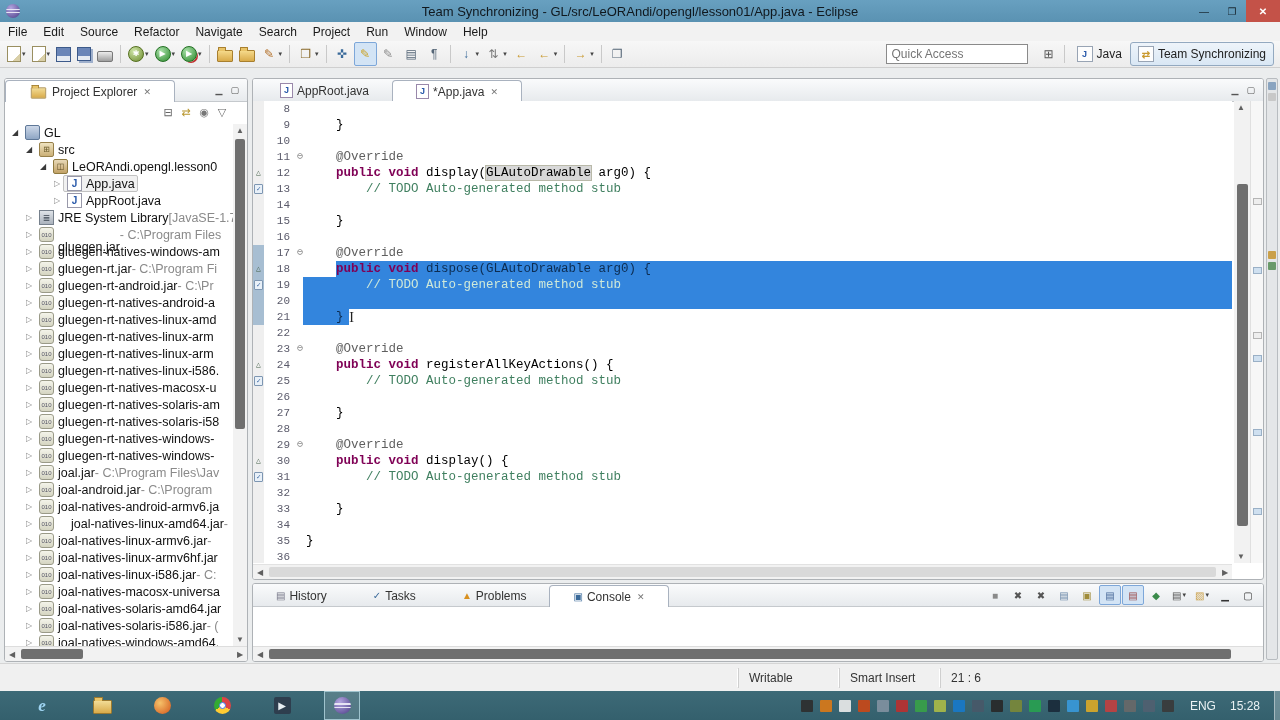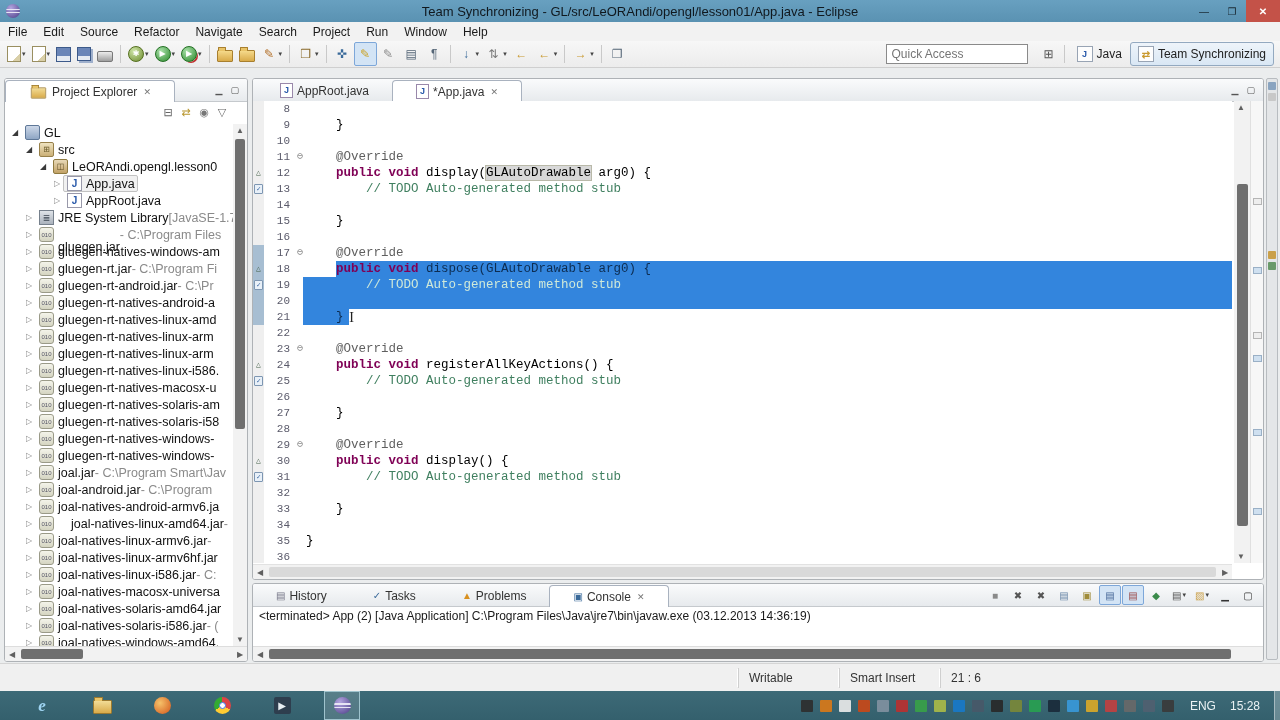--- a/index.html
+++ b/index.html
@@ -461,21 +461,21 @@
           <div class="tree-label-wrap">
             <div class="ti ti-jar">010</div>
             <div style="display: inline;">gluegen-rt-natives-windows-</div>
           </div>
         </div>
         <div class="tree-row" style="padding-left: 18px;">
           <div class="tree-arrow">▷</div>
           <div class="tree-label-wrap">
             <div class="ti ti-jar">010</div>
             <div style="display: inline;">joal.jar</div>
-            <div class="tree-path" style="display: inline;"> - C:\Program Smart\Jav</div>
+            <div class="tree-path" style="display: inline;"> - C:\Program Files\Jav</div>
           </div>
         </div>
         <div class="tree-row" style="padding-left: 18px;">
           <div class="tree-arrow">▷</div>
           <div class="tree-label-wrap">
             <div class="ti ti-jar">010</div>
             <div style="display: inline;">joal-android.jar</div>
             <div class="tree-path" style="display: inline;"> - C:\Program</div>
           </div>
         </div>
@@ -817,21 +817,20 @@
           <div class="con-btn" style="color: rgb(160, 140, 58);">▣</div>
           <div class="con-btn toggled" style="color: rgb(74, 106, 154);">▤</div>
           <div class="con-btn toggled" style="color: rgb(154, 74, 74);">▤</div>
           <div class="con-btn" style="color: rgb(58, 138, 74);">◆</div>
           <div class="con-btn" style="color: rgb(85, 85, 85);">▤<div class="tb-dd">▾</div></div>
           <div class="con-btn" style="color: rgb(202, 160, 74);">▧<div class="tb-dd">▾</div></div>
           <div class="con-btn" style="color: rgb(51, 51, 51);">▁</div>
           <div class="con-btn" style="color: rgb(51, 51, 51);">▢</div>
         </div>
     </div>
-    <div class="con-msg">&lt;terminated&gt; App (2) [Java Application] C:\Program Files\Java\jre7\bin\javaw.exe (03.12.2013 14:36:19)</div>
     <div id="con-hscroll" class="hscroll">
       <div class="arr">◀</div>
       <div class="hthumb" style="left:16px;width:962px;"></div>
     </div>
   </div>
 
   <div id="fastbar">
     <div class="fv" style="background:#8aa4c0;"></div>
     <div class="fv" style="background:#c8c8c8;"></div>
     <div class="fv" style="background:#caa04a;margin-top:150px;"></div>

